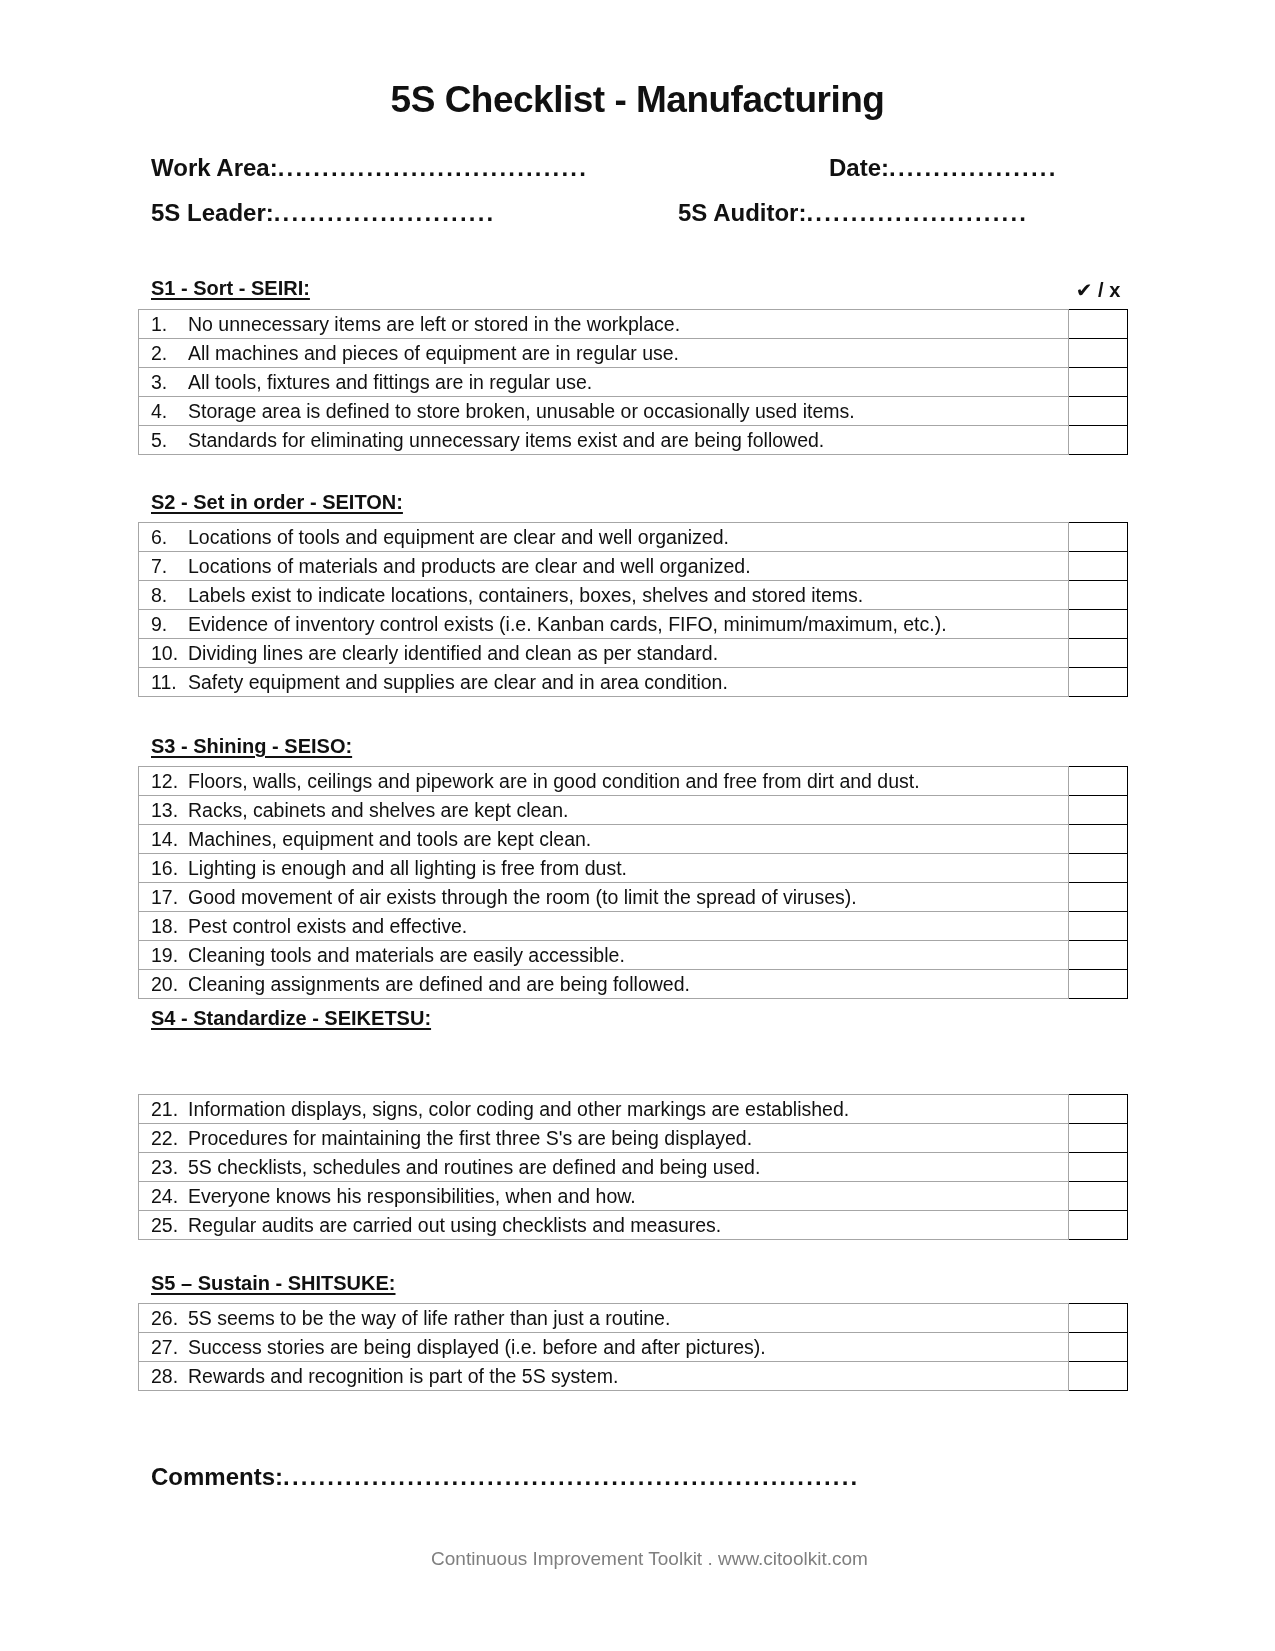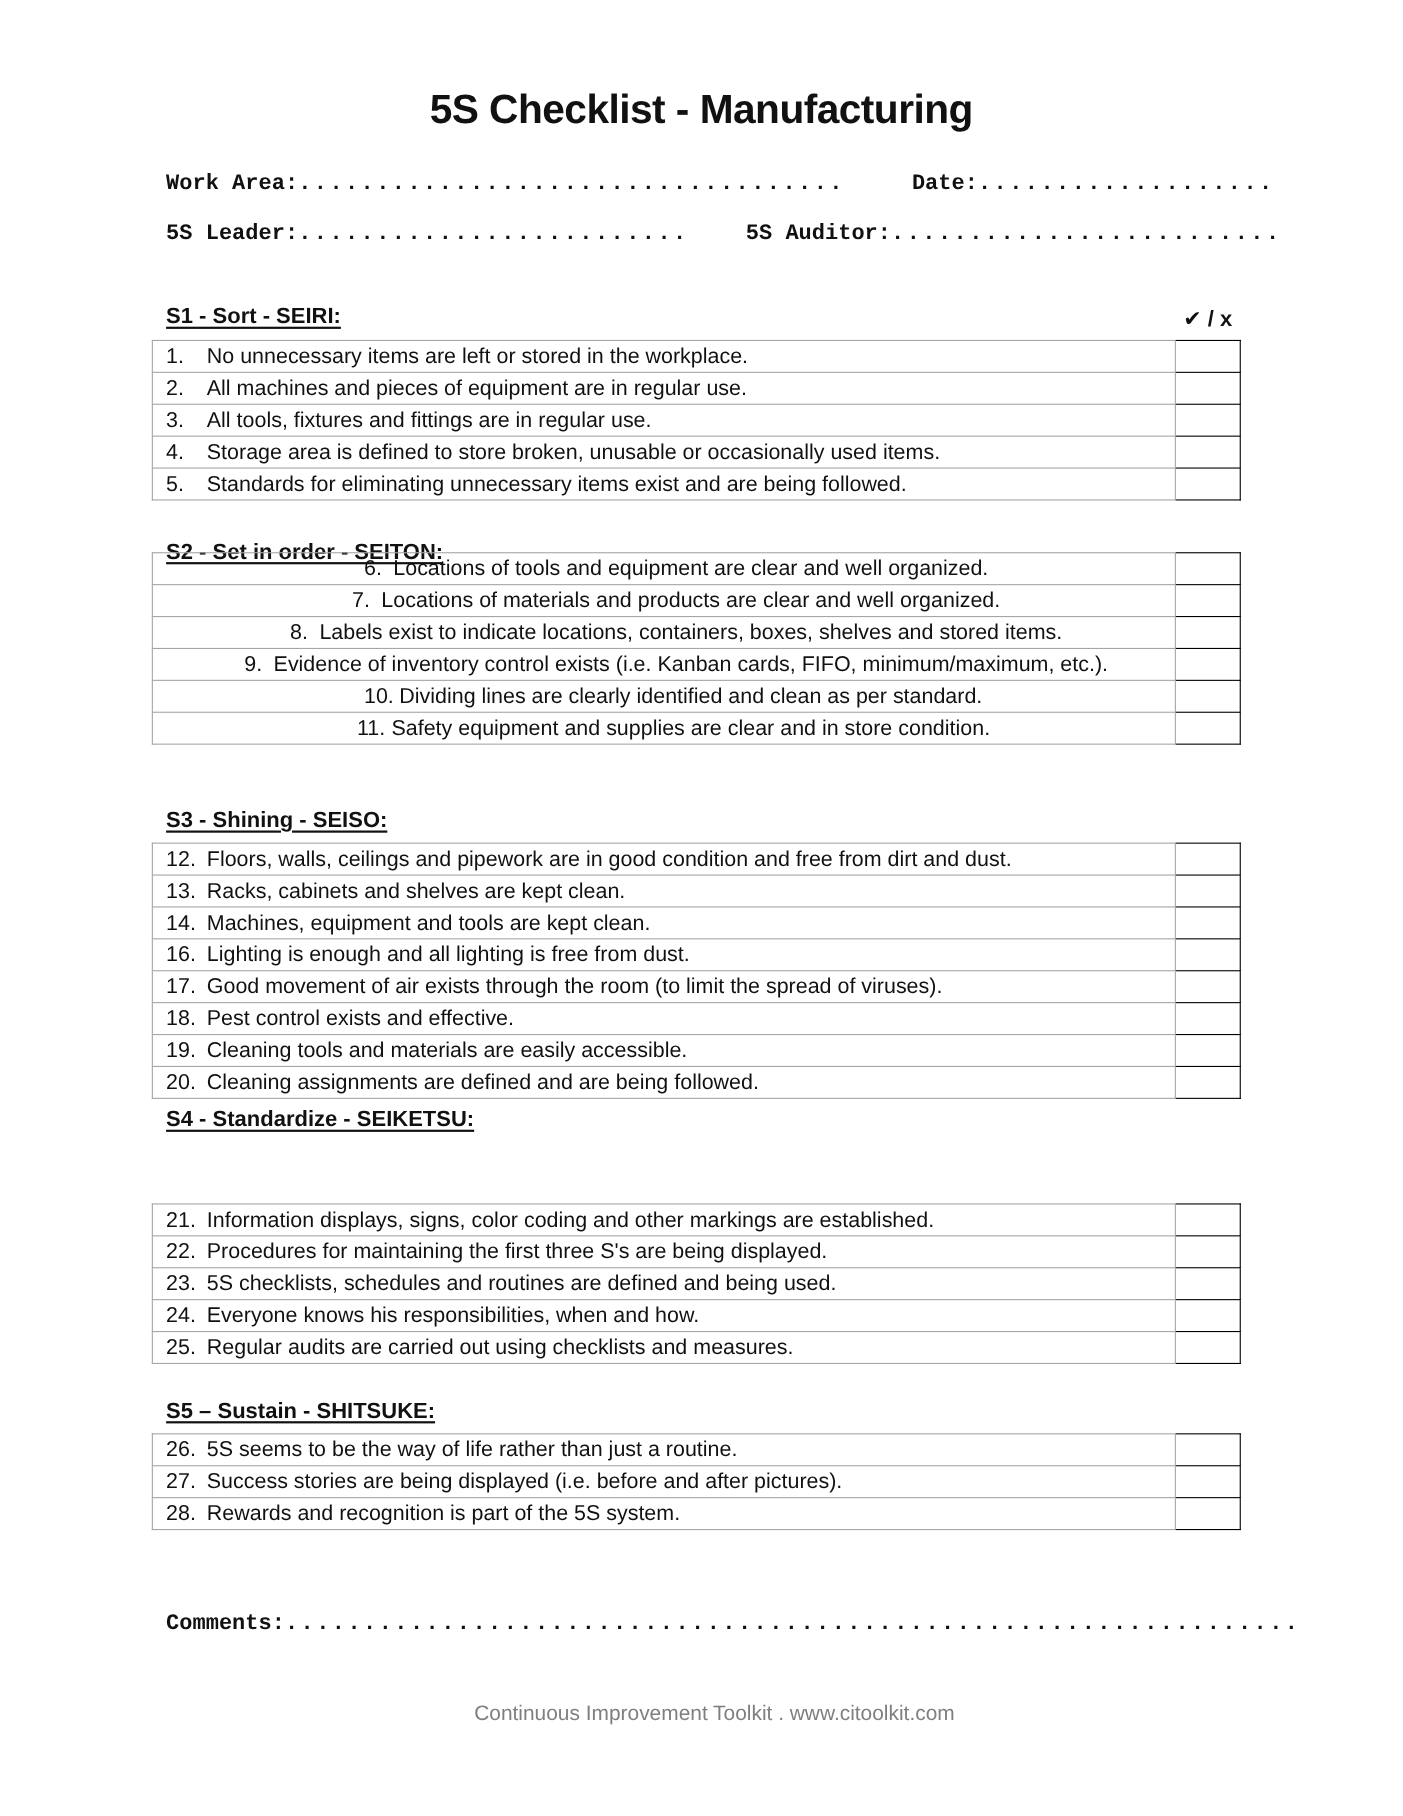--- a/index.html
+++ b/index.html
@@ -1,21 +1,21 @@
 <!DOCTYPE html>
 <html><head>
 <meta charset="utf-8">
 <style>
   html, body { margin: 0; padding: 0; background: #ffffff; }
   body { width: 1275px; height: 1651px; position: relative; overflow: hidden;
          font-family: "Liberation Sans", "DejaVu Sans", sans-serif; color: #111; }
   .abs { position: absolute; }
   .title { left: 0; width: 1275px; top: 78px; text-align: center; font-size: 37px; font-weight: bold;
            letter-spacing: -0.5px; line-height: 44px; }
-  .field { font-size: 20px; font-weight: bold; line-height: 24px; white-space: nowrap; font-family: Liberation Mono, monospace; }
+  .field { font-size: 24px; font-weight: bold; line-height: 24px; white-space: nowrap; }
   .field .dots { font-weight: bold; letter-spacing: 2.2px; }
   .section-title { left: 151px; font-size: 20px; font-weight: bold; text-decoration: underline;
                    text-underline-offset: 3px; line-height: 24px; }
   .check-header { left: 1070px; top: 278px; width: 56px; text-align: center; font-size: 20px; font-weight: bold; line-height: 24px; }
   table.check { position: absolute; left: 138px; width: 990px; border-collapse: collapse; table-layout: fixed; }
   table.check td { height: 28px; padding: 0; border: 1px solid #a6a6a6; font-size: 19.5px; line-height: 28px; white-space: nowrap; overflow: hidden; }
   table.check td.item { padding-left: 12px; margin-top: 43px; }
   table.check td.box { width: 58px; border: 1.5px solid #000; }
   table.check td.item .num { display: inline-block; width: 37px; }
   .comments { left: 151px; top: 1465px; }
@@ -61,21 +61,21 @@
         <td class="box"></td>
       </tr>
       <tr>
         <td class="item"><span class="num">5.</span><span>Standards for eliminating unnecessary items exist and are being followed.</span></td>
         <td class="box"></td>
       </tr>
     </tbody>
 </table>
 
 <div class="abs section-title" style="top:490px;">S2 - Set in order - SEITON:</div>
-<table class="check" style="top:502px;text-align:center;">
+<table class="check" style="top:522px;">
   <tbody id="tbody-1">
       <tr>
         <td class="item"><span class="num">6.</span><span>Locations of tools and equipment are clear and well organized.</span></td>
         <td class="box"></td>
       </tr>
       <tr>
         <td class="item"><span class="num">7.</span><span>Locations of materials and products are clear and well organized.</span></td>
         <td class="box"></td>
       </tr>
       <tr>
@@ -84,21 +84,21 @@
       </tr>
       <tr>
         <td class="item"><span class="num">9.</span><span>Evidence of inventory control exists (i.e. Kanban cards, FIFO, minimum/maximum, etc.).</span></td>
         <td class="box"></td>
       </tr>
       <tr>
         <td class="item"><span class="num">10.</span><span>Dividing lines are clearly identified and clean as per standard.</span></td>
         <td class="box"></td>
       </tr>
       <tr>
-        <td class="item"><span class="num">11.</span><span>Safety equipment and supplies are clear and in store condition.</span></td>
+        <td class="item"><span class="num">11.</span><span>Safety equipment and supplies are clear and in area condition.</span></td>
         <td class="box"></td>
       </tr>
     </tbody>
 </table>
 
 <div class="abs section-title" style="top:734px;">S3 - Shining - SEISO:</div>
 <table class="check" style="top:766px;">
   <tbody id="tbody-2">
       <tr>
         <td class="item"><span class="num">12.</span><span>Floors, walls, ceilings and pipework are in good condition and free from dirt and dust.</span></td>

